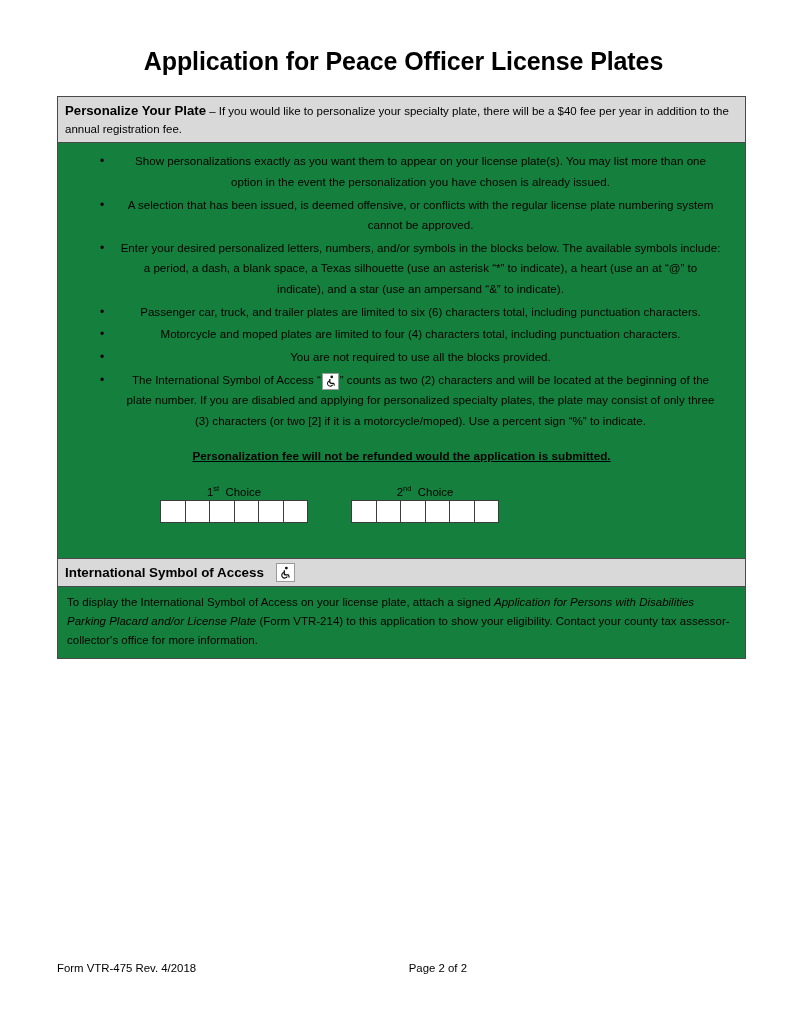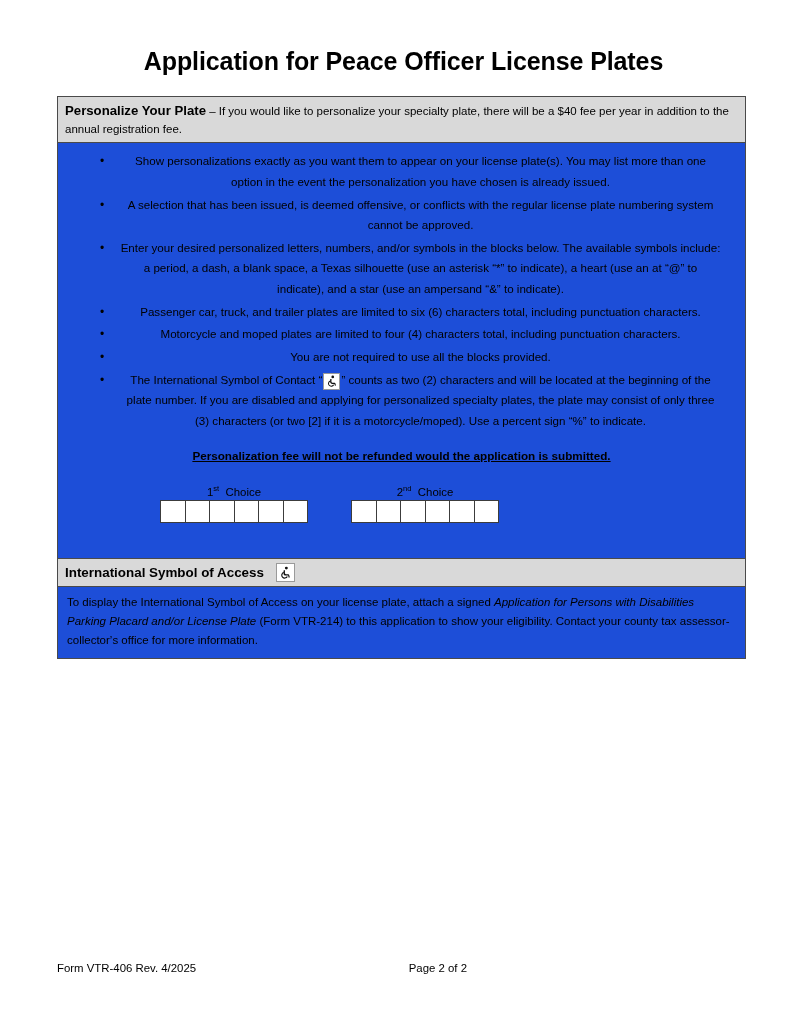--- a/index.html
+++ b/index.html
@@ -35,21 +35,21 @@
   }
 
   
   .form-block {
     position: absolute;
     left: 57px;
     top: 96px;
     width: 689px;
     border: 1.5px solid #4a4a4a;
     box-sizing: border-box;
-    background: #1d4ed8;
+    background: #15803d;
   }
 
   .section-head {
     background: #d9d9d9;
     border-bottom: 1.5px solid #4a4a4a;
     padding: 5px 7px 5px 7px;
     font-size: 11.7px;
     line-height: 1.42;
   }
   .section-head .lead {
@@ -208,21 +208,21 @@
     </div>
 
     <div class="bullet-body">
       <ul class="bullets">
         <li>Show personalizations exactly as you want them to appear on your license plate(s).  You may list more than one option in the event the personalization you have chosen is already issued.</li>
         <li>A selection that has been issued, is deemed offensive, or conflicts with the regular license plate numbering system cannot be approved.</li>
         <li>Enter your desired personalized letters, numbers, and/or symbols in the blocks below. The available symbols include: a period, a dash, a blank space, a Texas silhouette (use an asterisk “*” to indicate), a heart (use an at “@” to indicate), and a star (use an ampersand “&amp;” to indicate).</li>
         <li>Passenger car, truck, and trailer plates are limited to six (6) characters total, including punctuation characters.</li>
         <li>Motorcycle and moped plates are limited to four (4) characters total, including punctuation characters.</li>
         <li>You are not required to use all the blocks provided.</li>
-        <li><span>The International Symbol of Contact “</span><span class="isa-chip inline">
+        <li><span>The International Symbol of Access “</span><span class="isa-chip inline">
               <svg width="13" height="13" viewBox="0 0 24 24" aria-hidden="true">
                 <circle cx="14.3" cy="3.6" r="2.5" fill="#111"></circle>
                 <path d="M12.1 7.4c0.0 0 -0.4 4.2 -0.1 5.6 c0.2 0.9 0.9 1.3 1.8 1.3 h4.0 c0.6 0 1.1 0.5 1.3 1.1 l1.2 4.0 l-1.9 0.6 l-1.1 -3.6 h-4.2 c-1.9 0 -3.2 -1.1 -3.5 -2.8 c-0.4 -2.0 0.2 -6.2 0.2 -6.2 z" fill="#111"></path>
                 <path d="M9.6 10.0 a6.0 6.0 0 1 0 7.3 8.4 l-1.9 -0.7 a4.0 4.0 0 1 1 -4.9 -5.6 z" fill="#111"></path>
               </svg>
             </span><span>” counts as two (2) characters and will be located at the beginning of the plate number. If you are disabled and applying for personalized specialty plates, the plate may consist of only three (3) characters (or two [2] if it is a motorcycle/moped). Use a percent sign “%” to indicate.</span></li>
       </ul>
 
       <div class="notice">Personalization fee will not be refunded would the application is submitted.</div>
 
@@ -267,17 +267,17 @@
         </span>
     </div>
 
     <div class="isa-body">
       <span>To display the International Symbol of Access on your license plate, attach a signed </span><i>Application for Persons with Disabilities Parking Placard and/or License Plate</i><span> (Form VTR-214) to this application to show your eligibility. Contact your county tax assessor-collectorʼs office for more information.</span>
     </div>
 
   </div>
 
   <div class="footer">
-    <div class="f-left">Form VTR-406 Rev. 4/2025</div>
+    <div class="f-left">Form VTR-475 Rev. 4/2018</div>
     <div class="f-right">Page 2 of 2</div>
   </div>
 
 </div>
 
 </body></html>

